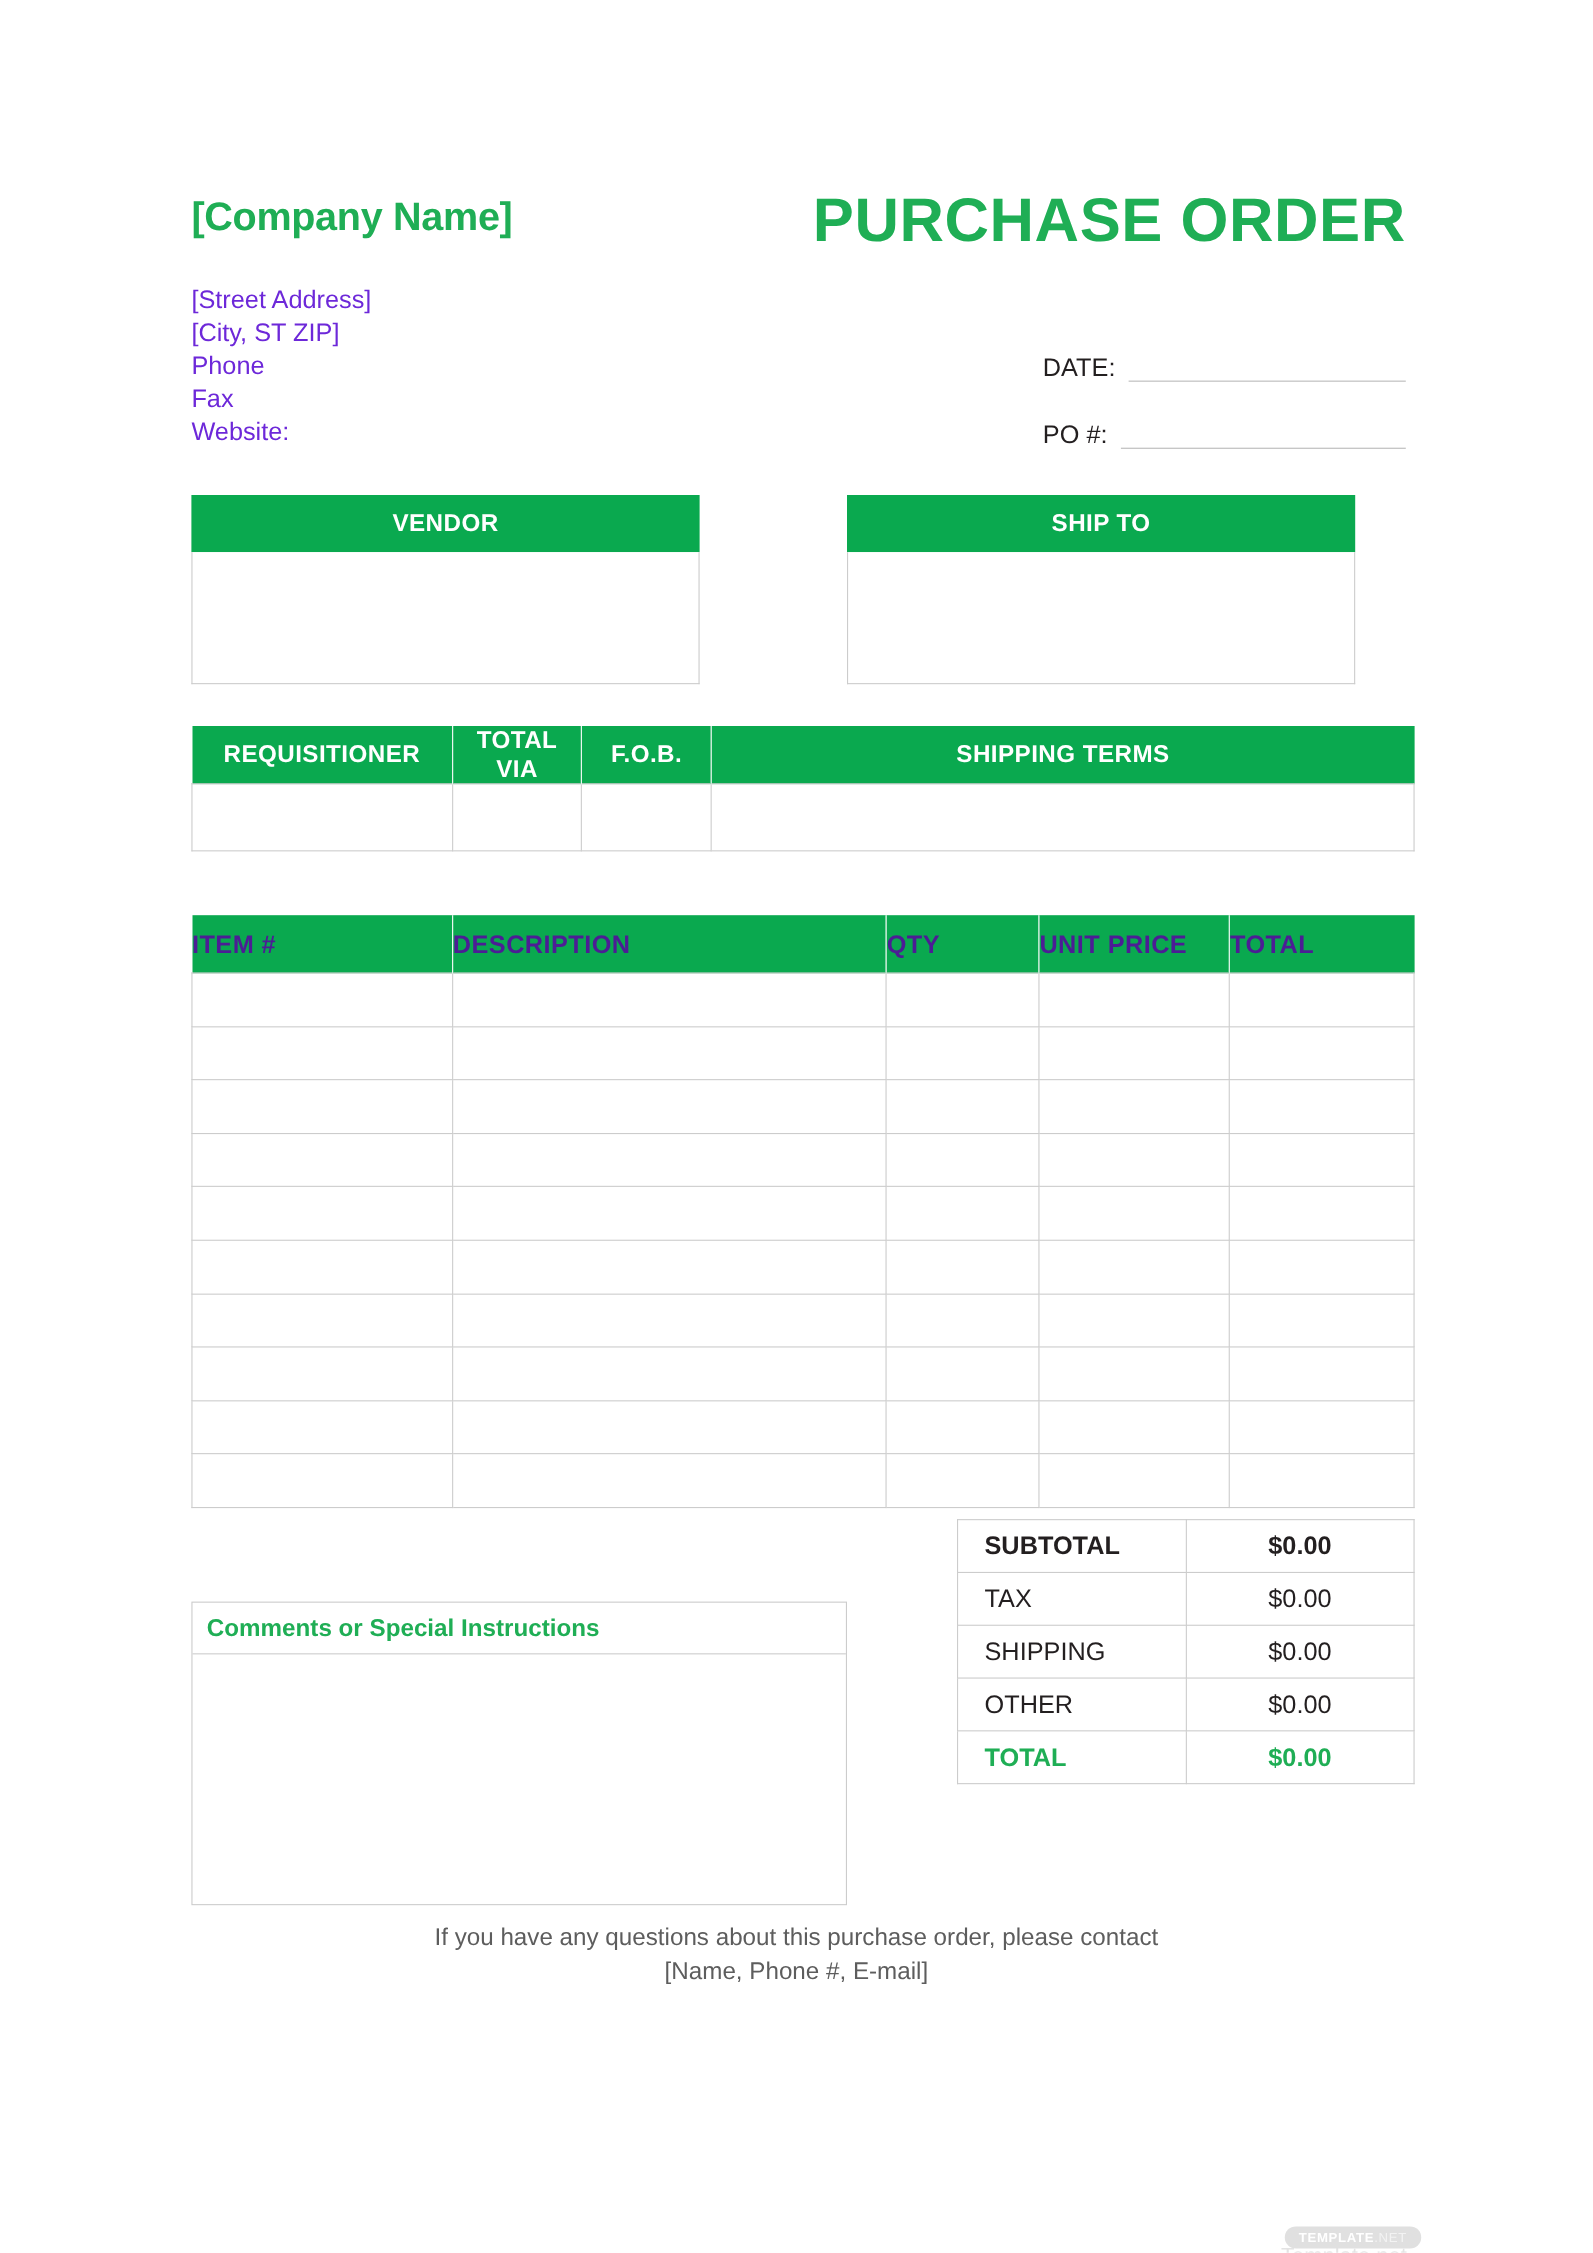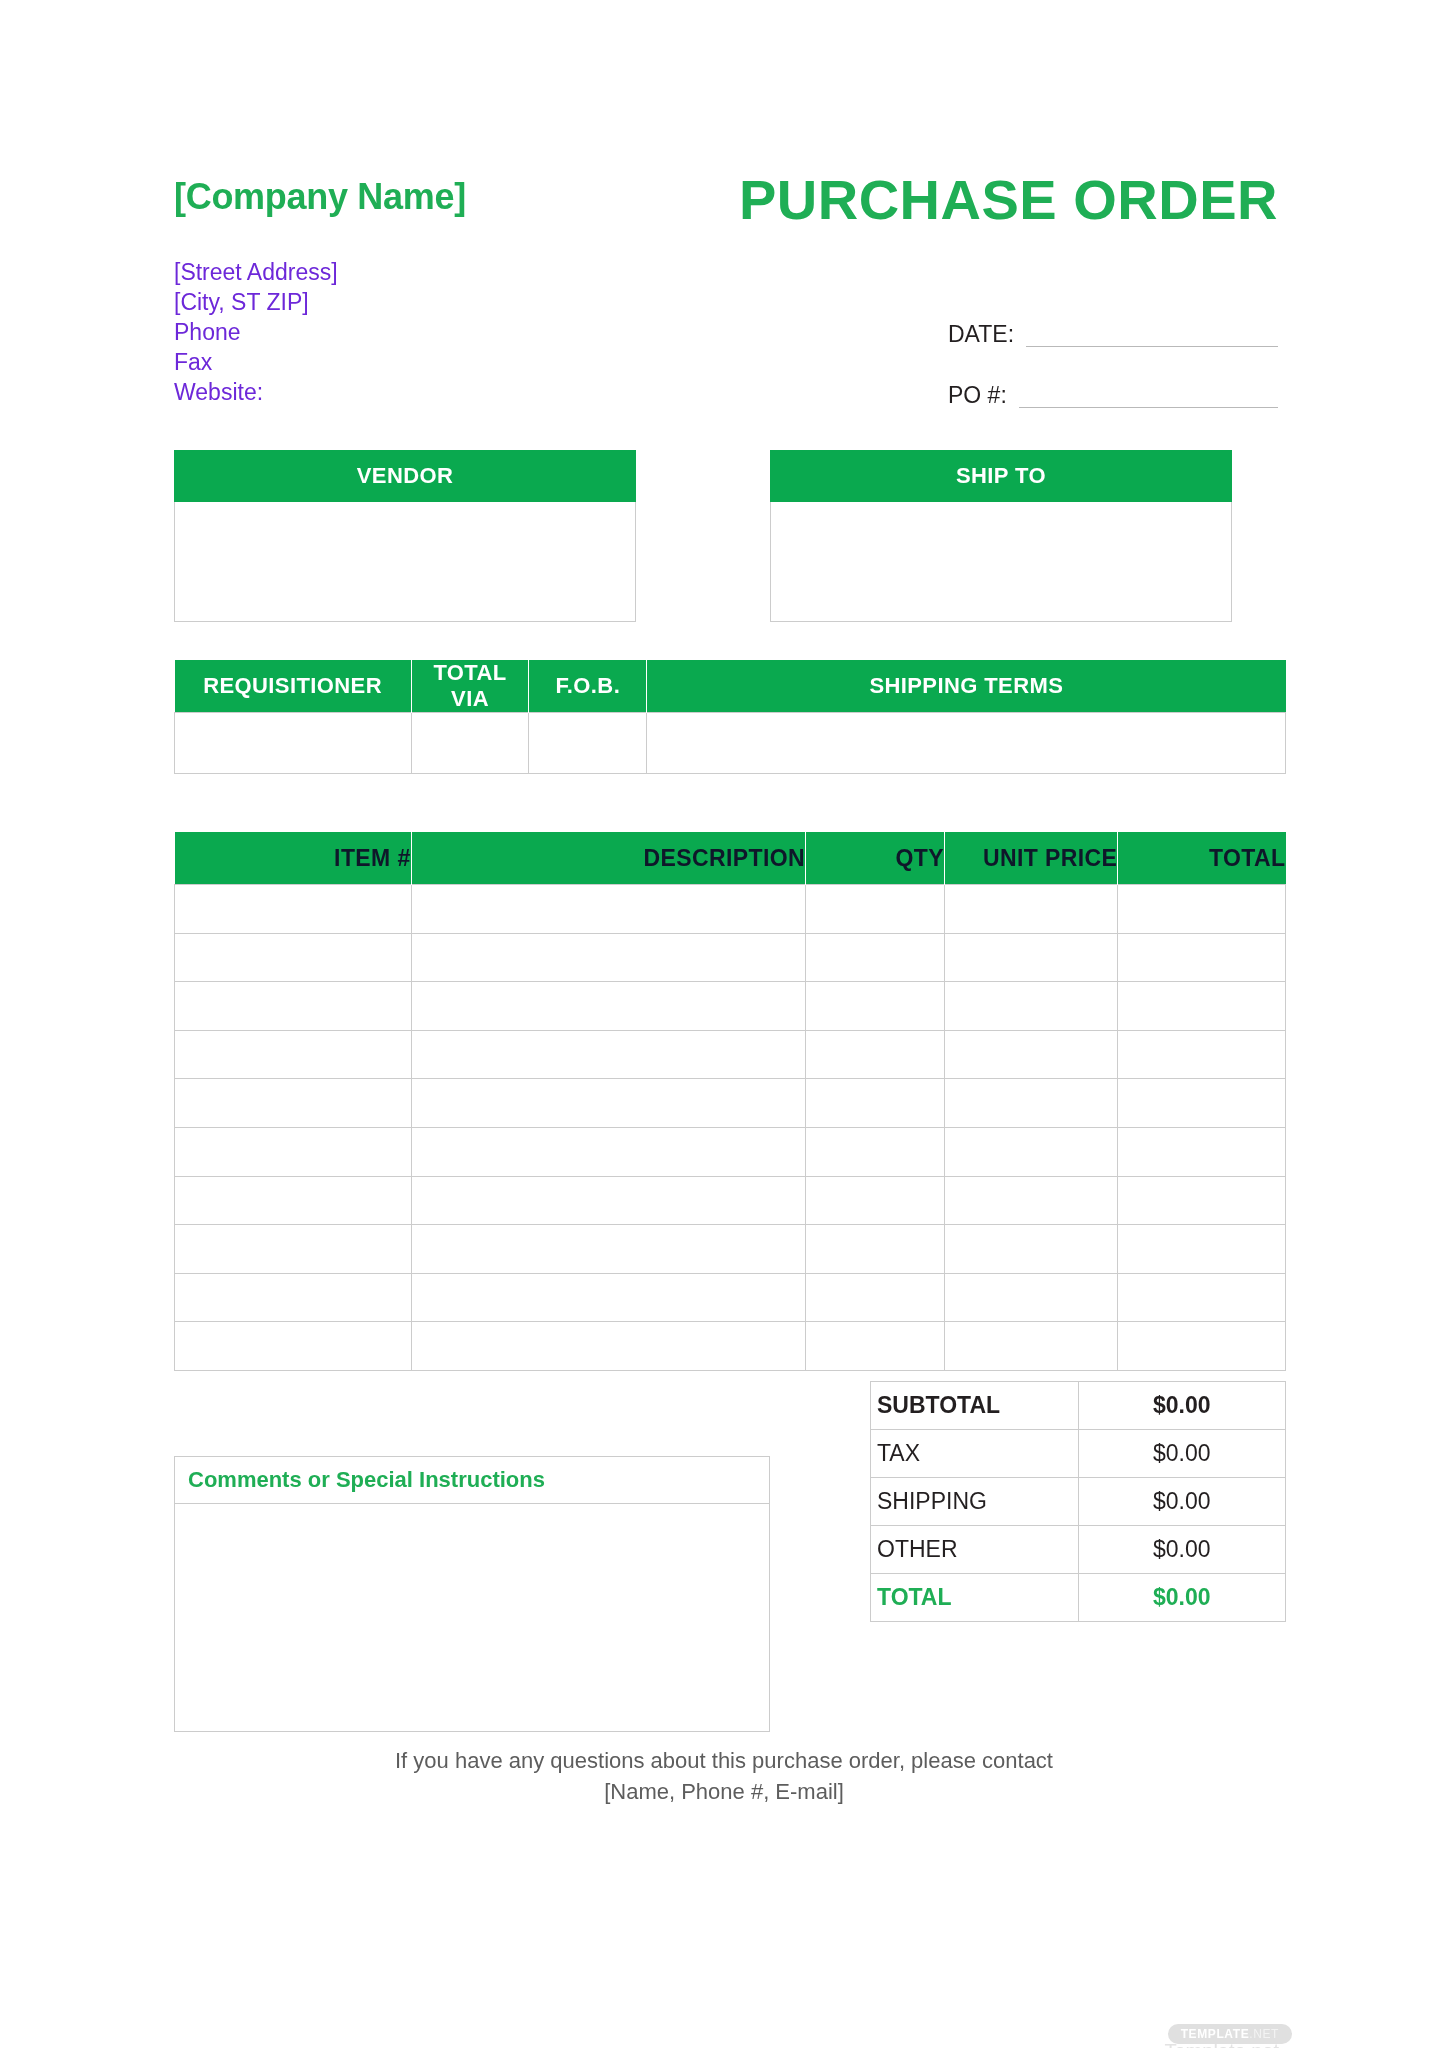--- a/index.html
+++ b/index.html
@@ -159,25 +159,25 @@
     left: 174px;
     top: 832px;
     width: 1112px;
     border-collapse: collapse;
     table-layout: fixed;
   }
   .items-table th {
     height: 52px;
     padding: 0;
     background: #0aa94f;
-    color: #0f172a;
+    color: #4c1d95;
     font-size: 23px;
     font-weight: bold;
     letter-spacing: 0.4px;
-    text-align: right;
+    text-align: left;
     border-right: 1.6px solid #ffffff;
   }
   .items-table th:last-child { border-right: none; }
   .items-table td {
     height: 47.6px;
     padding: 0;
     border: 1px solid #cccccc;
     background: #ffffff;
   }
 
@@ -185,21 +185,21 @@
   .totals-table {
     position: absolute;
     left: 870px;
     top: 1381px;
     width: 416px;
     border-collapse: collapse;
     table-layout: fixed;
   }
   .totals-table td {
     height: 48px;
-    padding: 0 6px;
+    padding: 0 24px;
     border: 1px solid #cccccc;
     font-size: 23px;
     background: #ffffff;
     box-sizing: border-box;
   }
   .totals-table td.lbl { text-align: left; }
   .totals-table td.val { text-align: center; }
   .totals-table tr.strong td { font-weight: bold; }
   .totals-table tr.grand td { font-weight: bold; color: #1fae55; }
 

